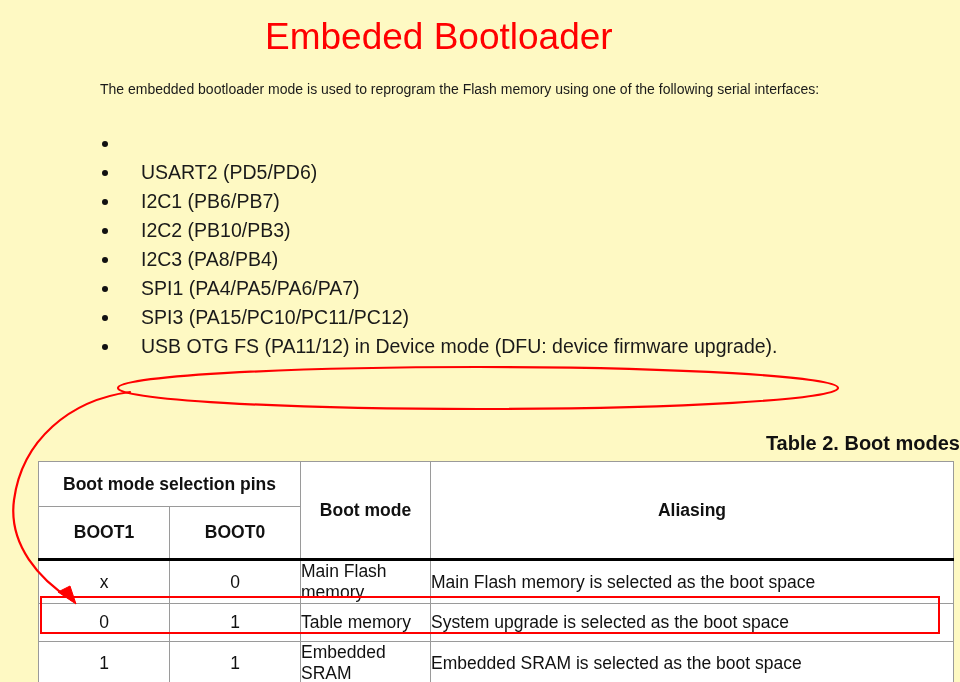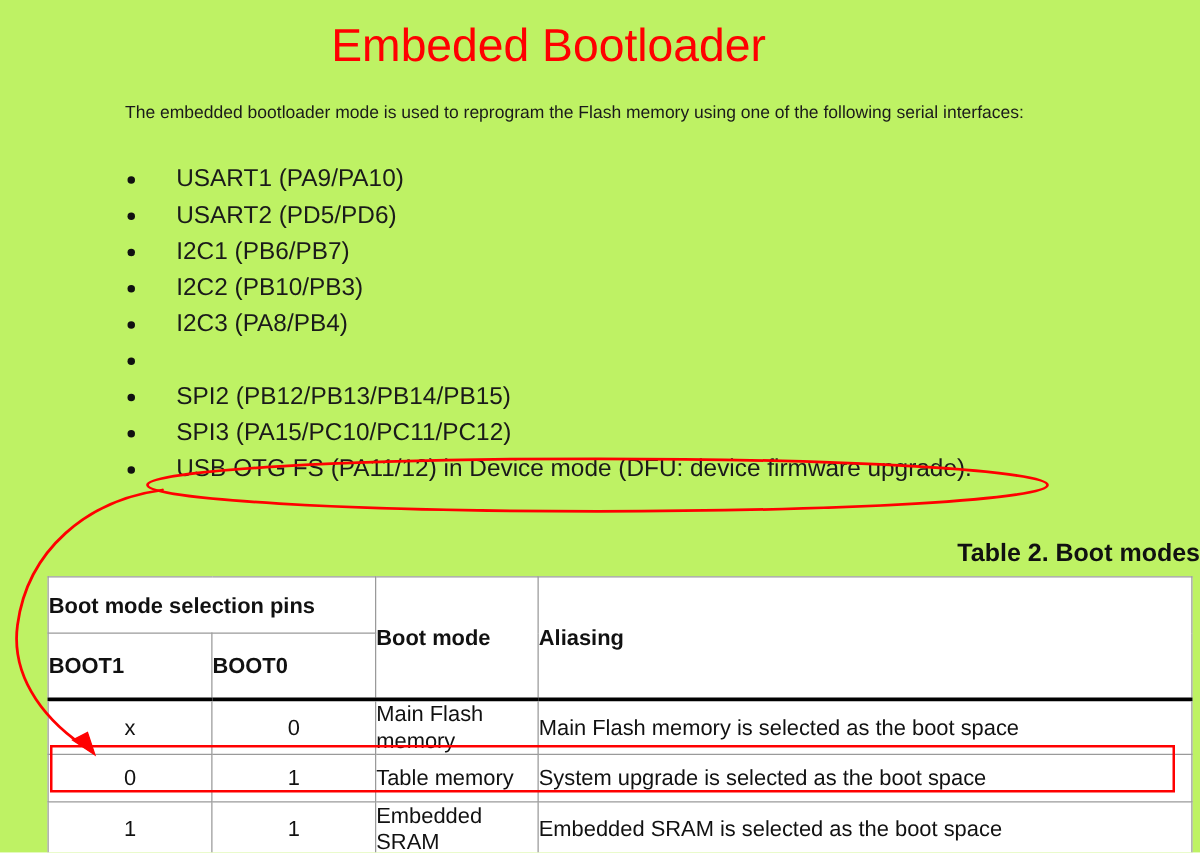--- a/index.html
+++ b/index.html
@@ -8,21 +8,21 @@
     background: #ffffff;
   }
   body {
     font-family: "Liberation Sans", sans-serif;
     -webkit-font-smoothing: antialiased;
   }
   #slide {
     position: relative;
     width: 960px;
     height: 682px;
-    background: #bef264;
+    background: #fef9c3;
     overflow: hidden;
   }
 
   
   .title-red {
     position: absolute;
     color: #ff0000;
     font-size: 37px;
     font-weight: 400;
     letter-spacing: 0px;
@@ -104,21 +104,21 @@
   }
   #boot-table td, #boot-table th {
     border: 1px solid #9a9a9a;
     padding: 0;
     color: #111111;
     font-size: 17.5px;
     vertical-align: middle;
   }
   #boot-table thead th {
     font-weight: bold;
-    text-align: left;
+    text-align: center;
   }
   .th-pins {
     height: 44px;
   }
   .th-boot1, .th-boot0 {
     height: 51px;
     margin-top: 28px;
   }
   .th-bootmode, .th-aliasing {
     height: 95px;
@@ -170,44 +170,40 @@
 
 <div id="slide">
 
   <div id="main-title" class="title-red">Embeded Bootloader</div>
 
   <div id="intro">The embedded bootloader mode is used to reprogram the Flash memory using one of the following serial interfaces:</div>
 
   <ul id="bullets">
     <li>
       <span class="bullet-dot"></span>
-      <span>USART1 (PA9/PA10)</span>
     </li>
     <li>
       <span class="bullet-dot"></span>
       <span>USART2 (PD5/PD6)</span>
     </li>
     <li>
       <span class="bullet-dot"></span>
       <span>I2C1 (PB6/PB7)</span>
     </li>
     <li>
       <span class="bullet-dot"></span>
       <span>I2C2 (PB10/PB3)</span>
     </li>
     <li>
       <span class="bullet-dot"></span>
       <span>I2C3 (PA8/PB4)</span>
     </li>
     <li>
       <span class="bullet-dot"></span>
-    </li>
-    <li>
-      <span class="bullet-dot"></span>
-      <span>SPI2 (PB12/PB13/PB14/PB15)</span>
+      <span>SPI1 (PA4/PA5/PA6/PA7)</span>
     </li>
     <li>
       <span class="bullet-dot"></span>
       <span>SPI3 (PA15/PC10/PC11/PC12)</span>
     </li>
     <li>
       <span class="bullet-dot"></span>
       <span>USB OTG FS (PA11/12) in Device mode (DFU: device firmware upgrade).</span>
     </li>
   </ul>

